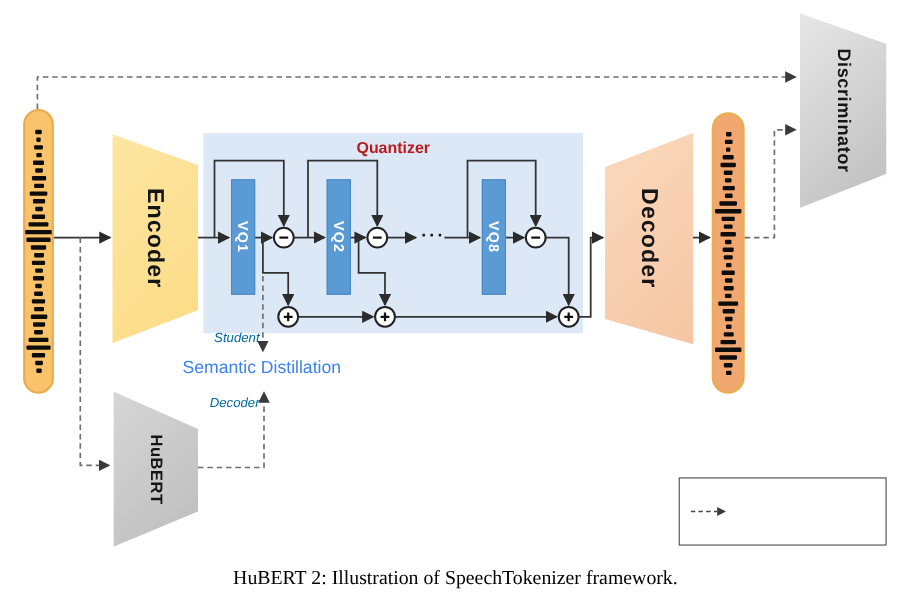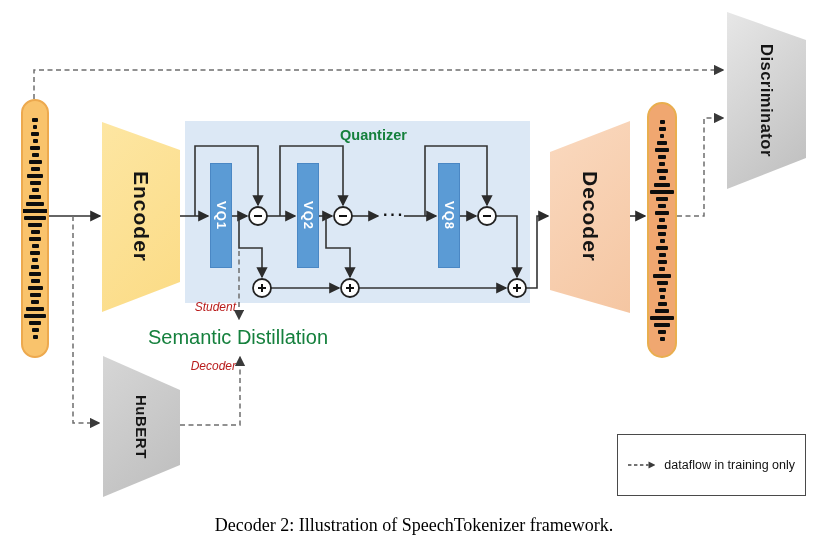--- a/index.html
+++ b/index.html
@@ -24,29 +24,29 @@
   .dec{background:linear-gradient(135deg,#FAD9BF,var(--c-decoder,#F5C6A2));
        clip-path:polygon(0% 16.1%,100% 0%,100% 100%,0% 88%);}
   .disc{background:linear-gradient(135deg,var(--c-module-gray-light,#E7E7E7),var(--c-module-gray-dark,#BDBDBD));
        clip-path:polygon(0% 0%,100% 15.8%,100% 82.5%,0% 100%);}
   .hub{background:linear-gradient(135deg,#D6D6D6,var(--c-module-gray-dark,#BDBDBD));
        clip-path:polygon(0% 0%,100% 24.1%,100% 77.3%,0% 100%);}
 
   
   .qbox{background:var(--c-quantizer-bg,#DCE8F5);}
   .qtitle{position:absolute;top:6px;left:0;width:100%;text-align:center;
-          font-weight:bold;font-size:14.5px;color:#15803d;margin-left:16px;}
+          font-weight:bold;font-size:14.5px;color:#b91c1c;}
   .vq{background:var(--c-vq-block,#5B9BD5);border:1px solid var(--c-vq-border,#4A87C4);
       display:flex;align-items:center;justify-content:center;}
   .vq .vlabel{color:#fff;font-size:13px;letter-spacing:1px;}
   .dots{font-weight:bold;font-size:16px;letter-spacing:2px;text-align:center;color:#111;}
 
   
-  .sem{font-size:20px;text-align:center;color:#15803d;}
-  .role{font-style:italic;font-size:12px;color:#b91c1c;text-align:right;}
+  .sem{font-size:16px;text-align:center;color:#3b82f6;}
+  .role{font-style:italic;font-size:12px;color:#0369a1;text-align:right;}
 
   
   svg.wires{position:absolute;left:0;top:0;pointer-events:none;}
   .wires .solid{stroke:var(--c-solid-wire,#333);stroke-width:1.6;fill:none;}
   .wires .dash{stroke:var(--c-dashed-wire,#6E6E6E);stroke-width:1.5;fill:none;stroke-dasharray:5 3.5;}
   .wires .node{fill:#fff;stroke:#222;stroke-width:1.8;}
   .wires .glyph{stroke:#111;stroke-width:2;fill:none;}
 
   
   .legend{border:1.5px solid #4a4a4a;background:#fff;display:flex;flex-direction:column;
@@ -225,18 +225,17 @@
         <path class="glyph" d="M513 288 H521 M517 284 V292"></path>
     </g>
   </svg>
 
   <div class="abs legend" style="left:617px;top:434px;width:189px;height:62px;">
     <div class="row">
       <svg width="32" height="10" viewBox="0 0 32 10">
         <line x1="0" y1="5" x2="24" y2="5" stroke="#444" stroke-width="1.5" stroke-dasharray="4 3"></line>
         <path d="M24,1 L32,5 L24,9 Z" fill="#3a3a3a"></path>
       </svg>
-      <span class="ltext">dataflow in training only</span>
     </div>
   </div>
 
-  <div class="caption">Decoder 2: Illustration of SpeechTokenizer framework.</div>
+  <div class="caption">HuBERT 2: Illustration of SpeechTokenizer framework.</div>
 </div>
 
 </body></html>

